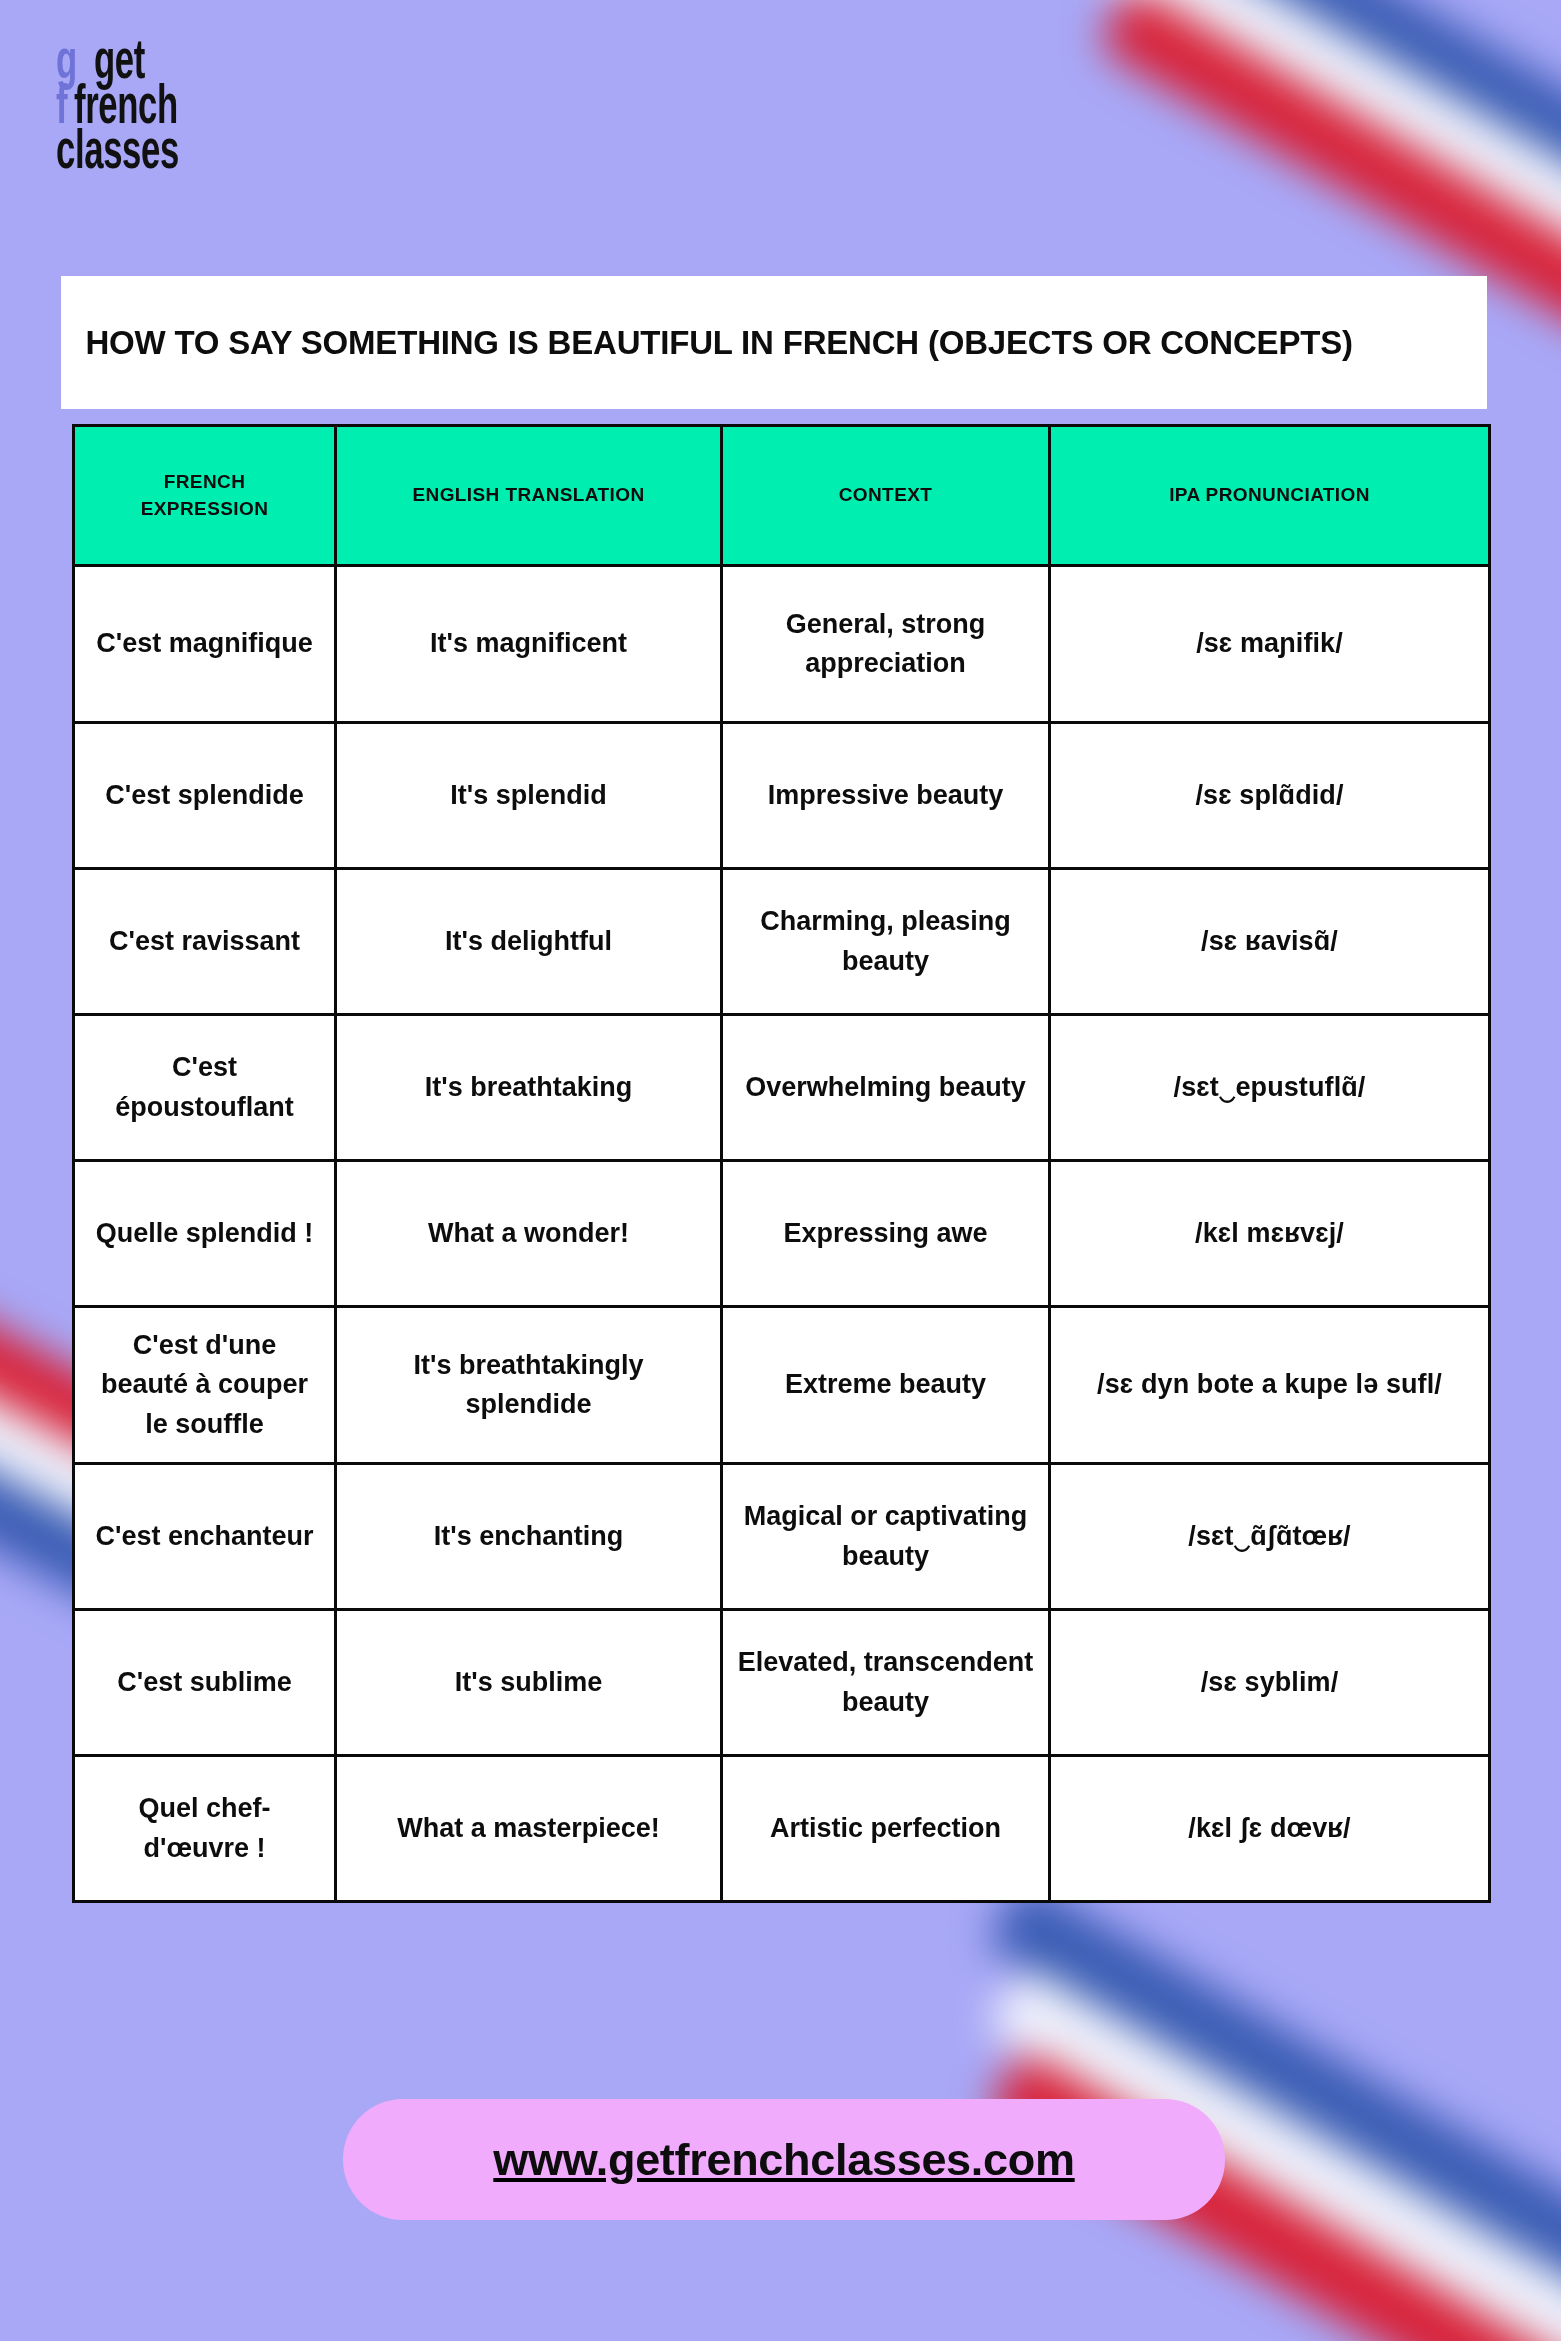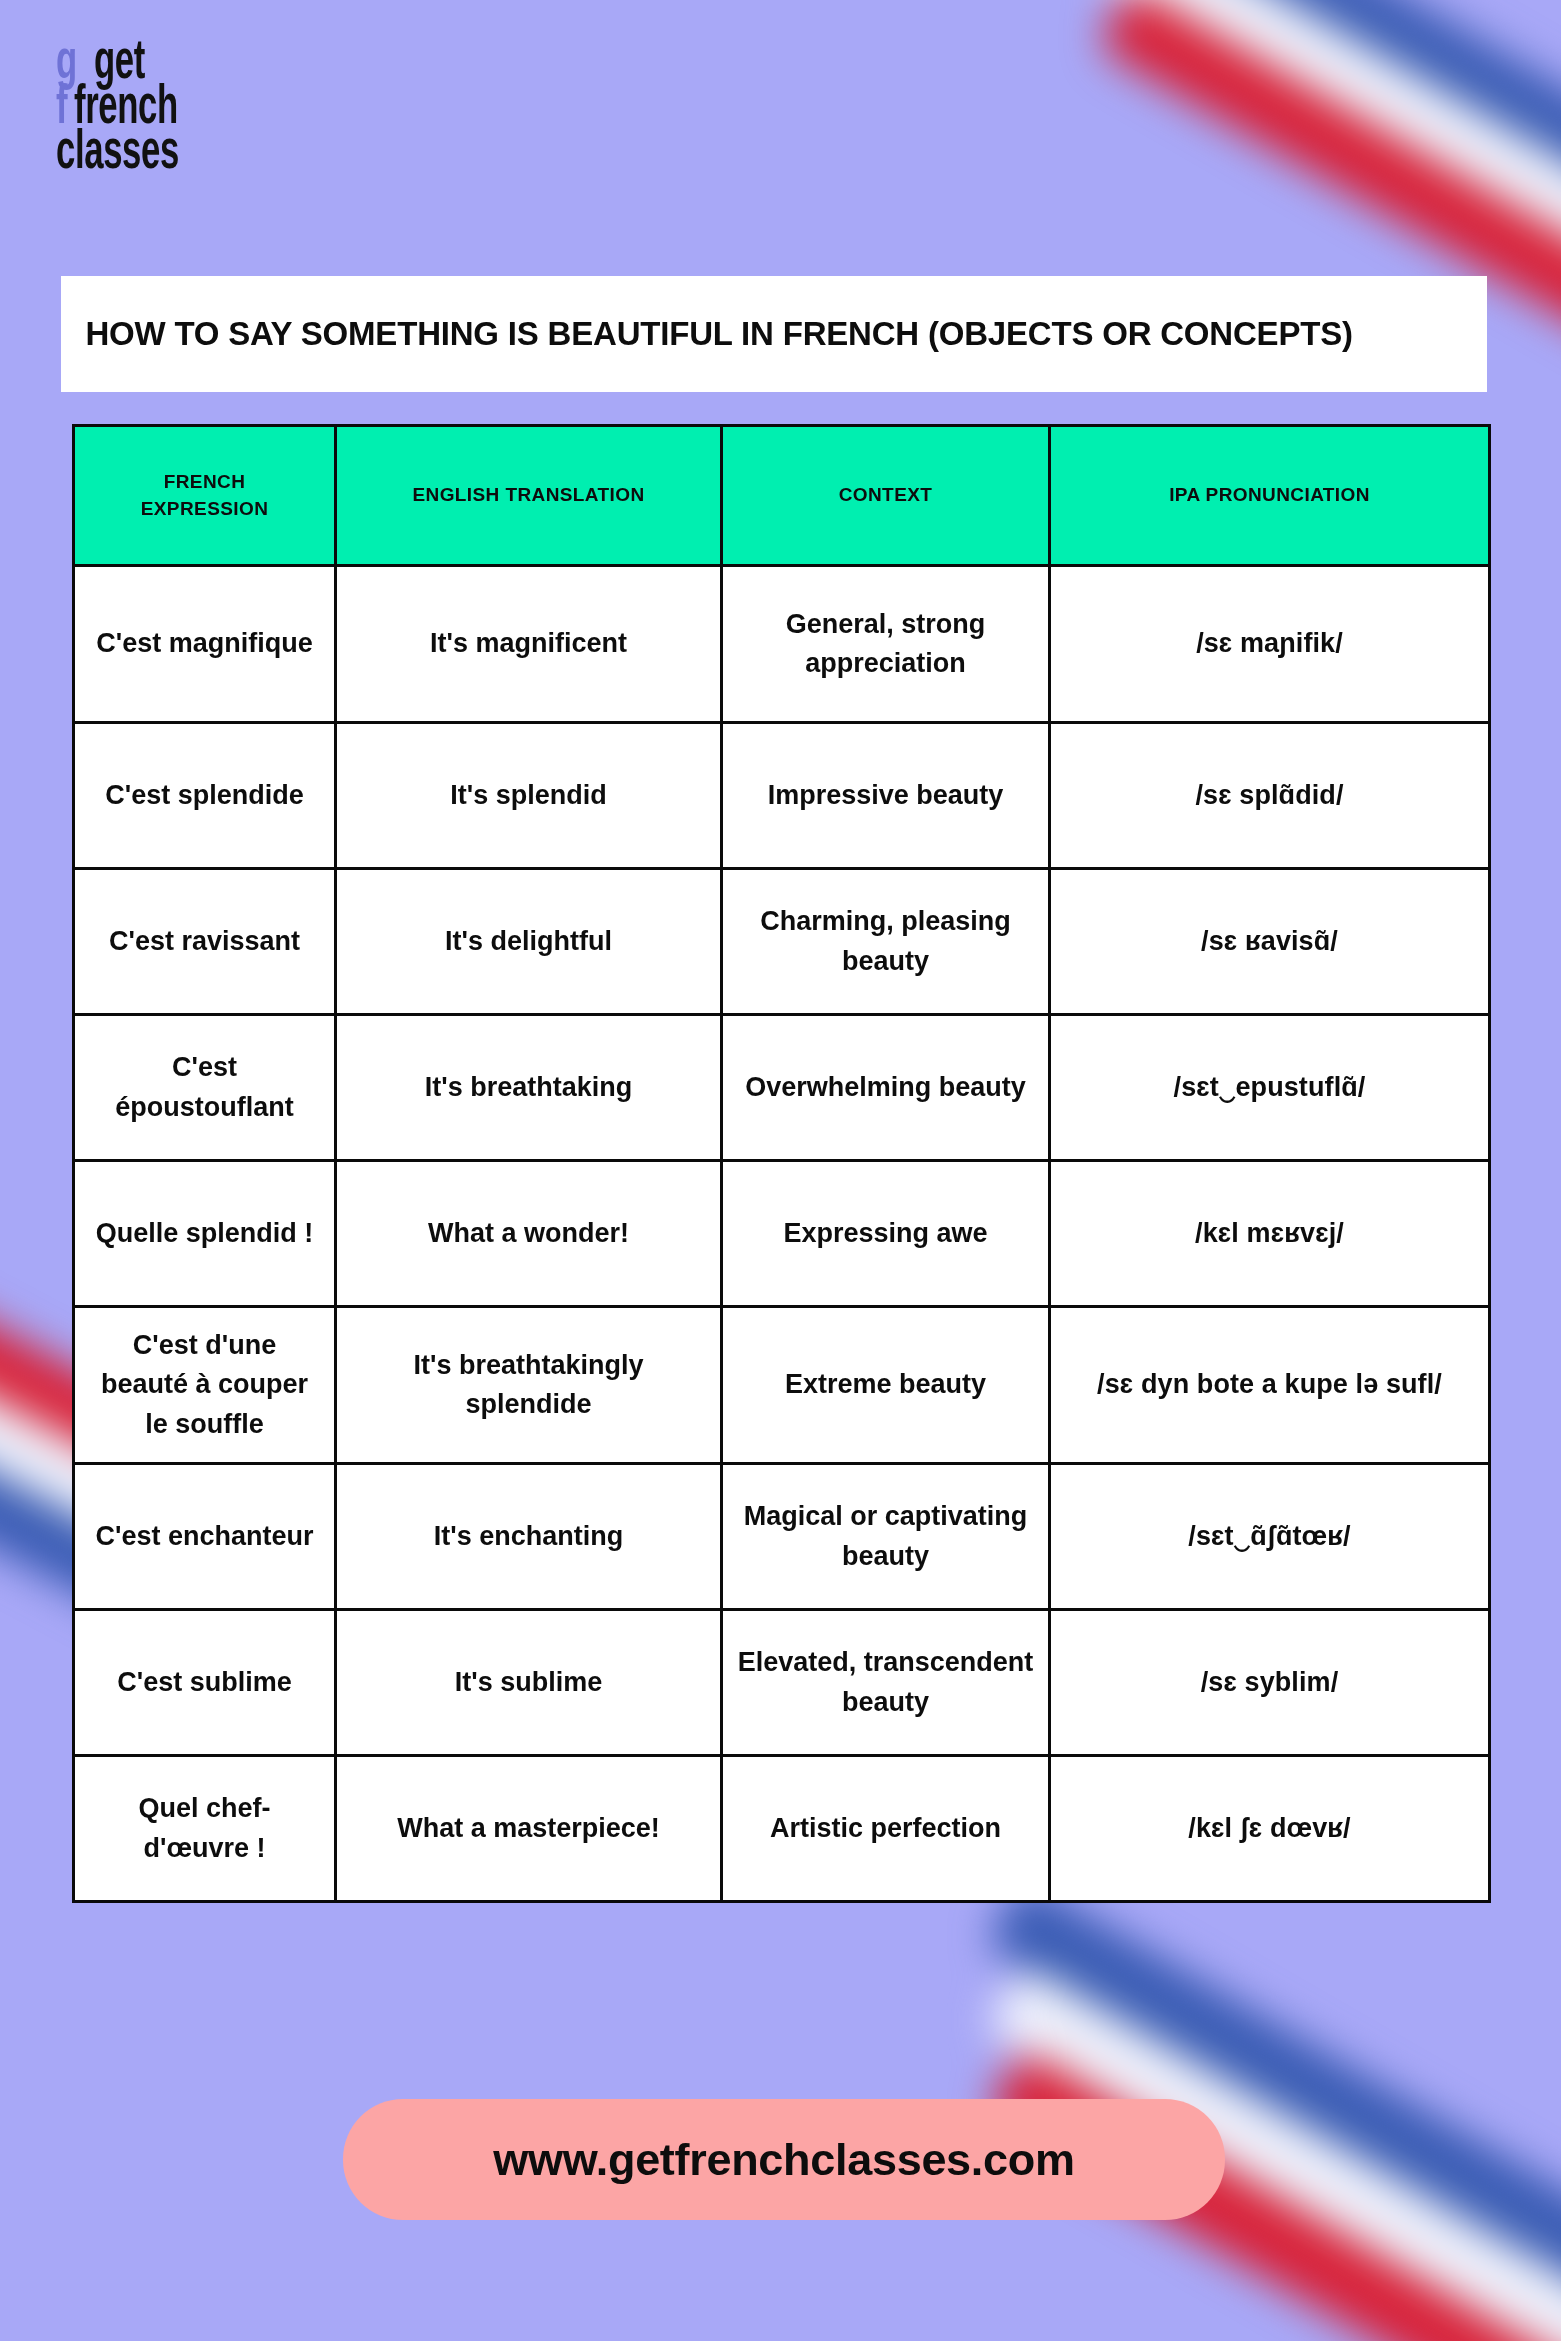--- a/index.html
+++ b/index.html
@@ -82,21 +82,21 @@
   }
   .logo-g { top: 0px;  left: 0px; }
   .logo-f { top: 45px; left: 0px; }
 
   
   .title-banner {
     position: absolute;
     top: 276px;
     left: 61px;
     width: 1426px;
-    height: 116px;
+    height: 133px;
     background: #ffffff;
     display: flex;
     align-items: center;
     padding-left: 24.4px;
     z-index: 3;
   }
   .title-text {
     font-size: 33px;
     font-weight: 700;
     color: #0d0d0d;
@@ -151,26 +151,27 @@
   tr.r-tall td { height: 157px; }
   tr.r-short td { height: 146px; }
 
   
   .footer-pill {
     position: absolute;
     left: 343px;
     top: 2099px;
     width: 882px;
     height: 121px;
-    background: #fca5a5;
+    background: #f0abfc;
     border-radius: 60px;
     display: flex;
     align-items: center;
     justify-content: center;
     z-index: 3;
+    text-decoration: underline;
   }
   .footer-text {
     font-size: 45px;
     font-weight: 700;
     color: #0d0d0d;
     letter-spacing: -0.3px;
     white-space: nowrap;
   }
 </style>
 </head>

